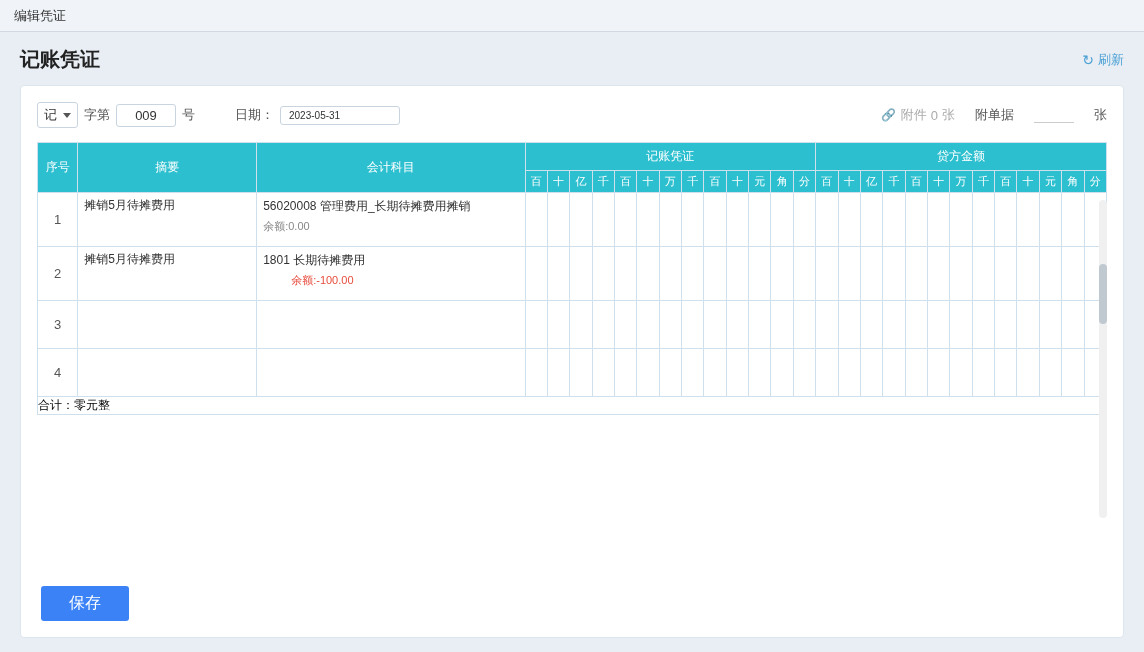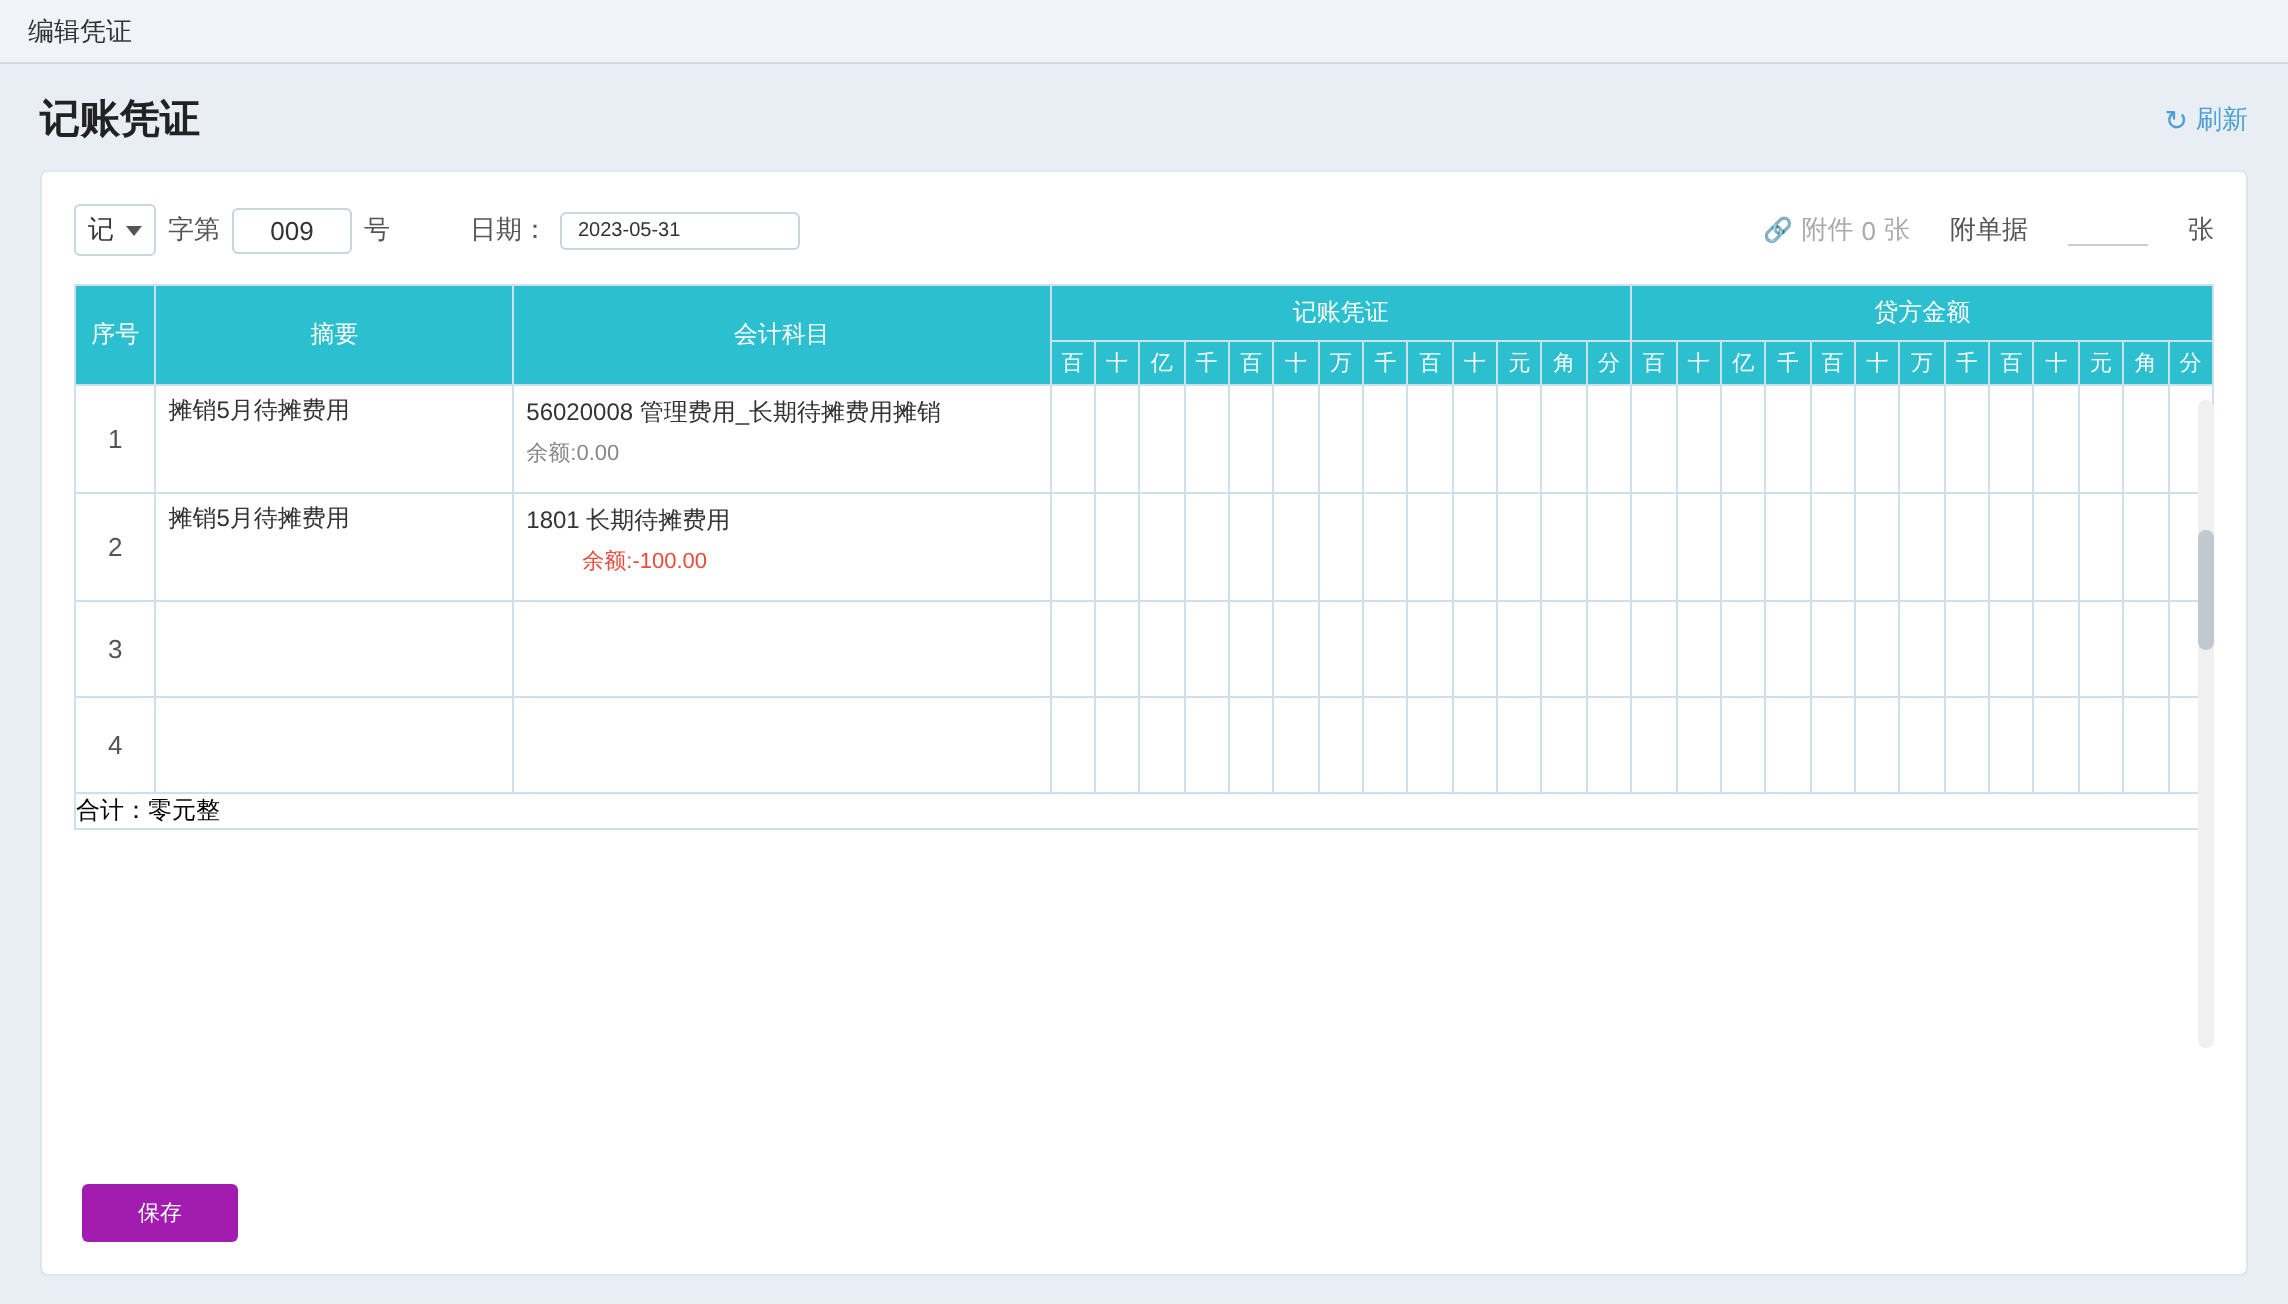--- a/index.html
+++ b/index.html
@@ -201,26 +201,26 @@
       justify-content: space-between;
       padding: 10px 4px 0;
     }
     .info-fields {
       display: flex;
       gap: 40px;
       color: #aaa;
       font-size: 12px;
     }
     .save-btn {
-      background: #a21caf;
+      background: #3b82f6;
       color: #fff;
       border: none;
       border-radius: 3px;
       padding: 7px 28px;
-      font-size: 11px;
+      font-size: 16px;
       cursor: not-allowed;
     }
     .scrollbar-track {
       position: absolute;
       right: 0;
       top: 58px;
       bottom: 58px;
       width: 8px;
       background: #f0f0f0;
       border-radius: 4px;

